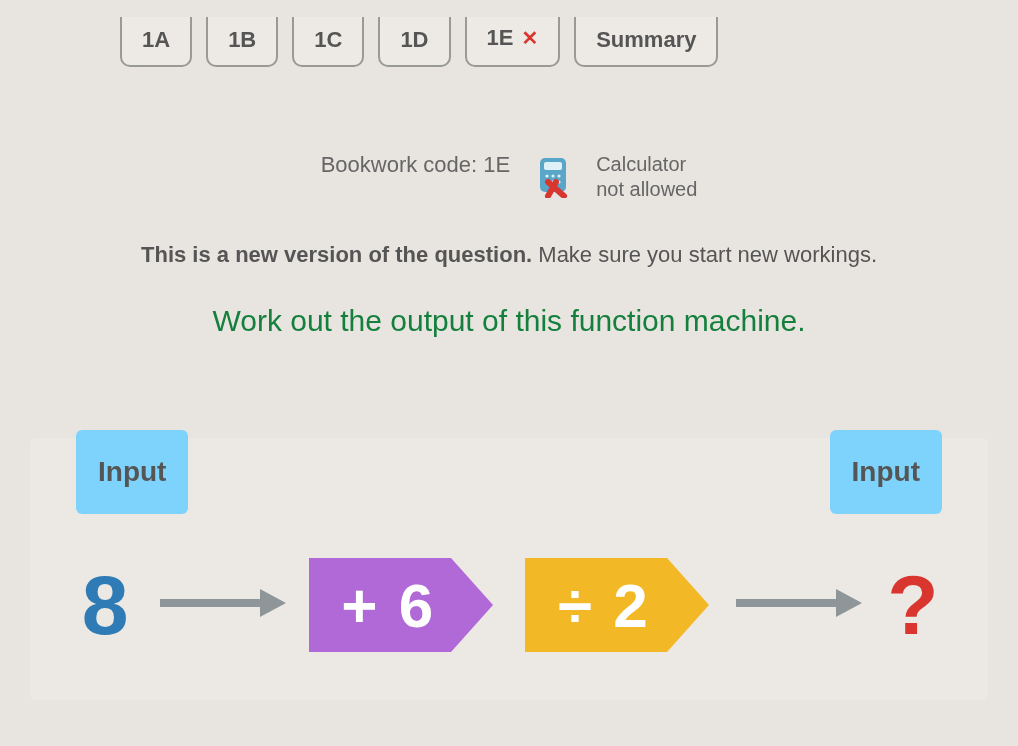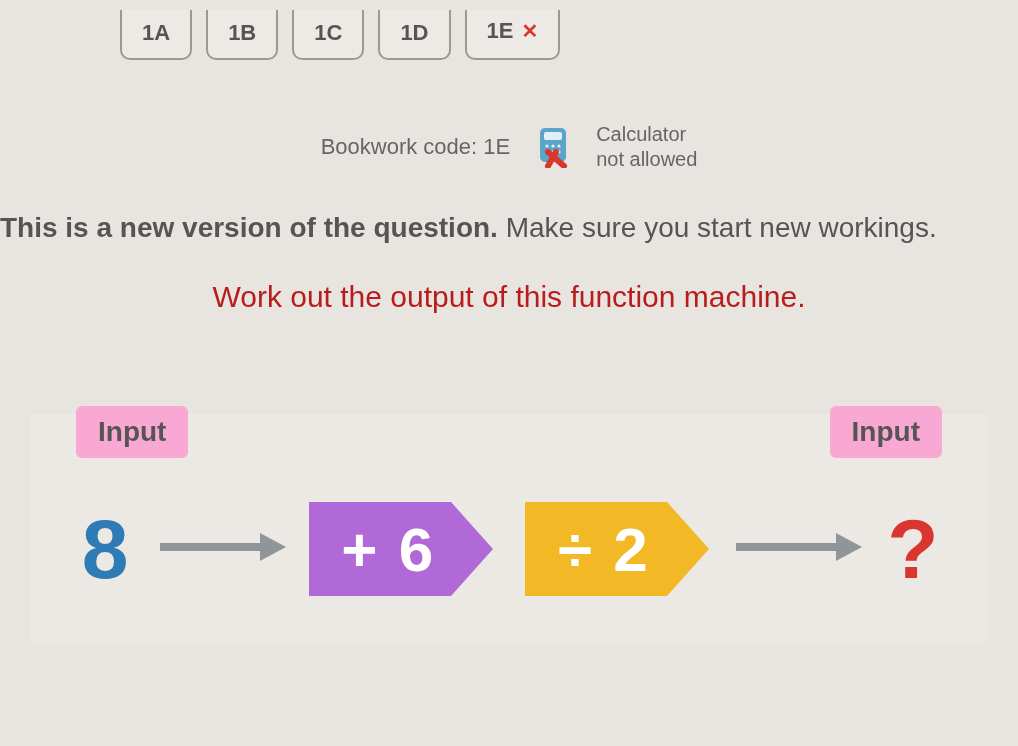--- a/index.html
+++ b/index.html
@@ -7,21 +7,21 @@
       font-family: -apple-system, BlinkMacSystemFont, "Segoe UI", Arial, sans-serif;
       background: #e8e5e0;
       width: 1018px;
       height: 746px;
       overflow: hidden;
       color: #4a4a4a;
     }
     .tabs {
       display: flex;
       gap: 14px;
-      padding: 10px 120px;
+      padding: 17px 120px;
       margin-top: 0;
     }
     .tab {
       border: 2px solid #9a9a95;
       border-top: none;
       border-radius: 0 0 10px 10px;
       padding: 8px 20px 10px 20px;
       font-size: 22px;
       font-weight: 600;
       color: #555;
@@ -37,24 +37,24 @@
     .tab.active {
       padding-bottom: 14px;
     }
     .tab .x-icon {
       color: #d9362f;
       font-weight: 900;
       font-size: 20px;
     }
     .meta-row {
       display: flex;
-      align-items: center;
+      align-items: flex-start;
       justify-content: center;
       gap: 24px;
-      margin-top: 52px;
+      margin-top: 68px;
     }
     .bookwork {
       font-size: 22px;
       color: #666;
     }
     .calc-block {
       display: flex;
       align-items: center;
       gap: 20px;
     }
@@ -62,48 +62,49 @@
       width: 42px;
       height: 42px;
       position: relative;
     }
     .calc-text {
       font-size: 20px;
       color: #666;
       line-height: 1.25;
     }
     .notice {
+      text-align: center;
       margin-top: 40px;
-      font-size: 28px;
+      font-size: 22px;
       color: #555;
     }
     .notice b { font-weight: 700; }
     .prompt {
       text-align: center;
       margin-top: 36px;
       font-size: 30px;
-      color: #b91c1c;
+      color: #15803d;
       font-weight: 400;
     }
     .machine-panel {
       margin: 100px 30px 0 30px;
       background: #ece9e4;
       border-radius: 6px;
       padding: 0 40px 40px 40px;
       position: relative;
     }
     .labels-row {
       display: flex;
       justify-content: space-between;
       padding: 0 6px;
     }
     .label-box {
-      background: #f9a8d4;
+      background: #7dd3fc;
       border-radius: 6px;
-      padding: 10px 22px;
+      padding: 26px 22px;
       font-size: 28px;
       font-weight: 600;
       color: #555;
       position: relative;
       top: -8px;
     }
     .machine-row {
       display: flex;
       align-items: center;
       justify-content: space-between;
@@ -156,20 +157,23 @@
   <div class="tab">
       <span>1C</span>
     </div>
   <div class="tab">
       <span>1D</span>
     </div>
   <div class="tab active">
     <span>1E</span>
     <span class="x-icon">✕</span>
   </div>
+  <div class="tab">
+      <span>Summary</span>
+    </div>
 </div>
 
 <div class="meta-row">
   <div class="bookwork">Bookwork code: 1E</div>
   <div class="calc-block">
     <span class="calc-icon">
       <svg width="42" height="42" viewBox="0 0 42 42">
         <rect x="6" y="2" width="26" height="34" rx="5" fill="#5aa6c9"></rect>
         <rect x="10" y="6" width="18" height="8" rx="2" fill="#dff0f7"></rect>
         <circle cx="13" cy="20" r="1.6" fill="#dff0f7"></circle>

